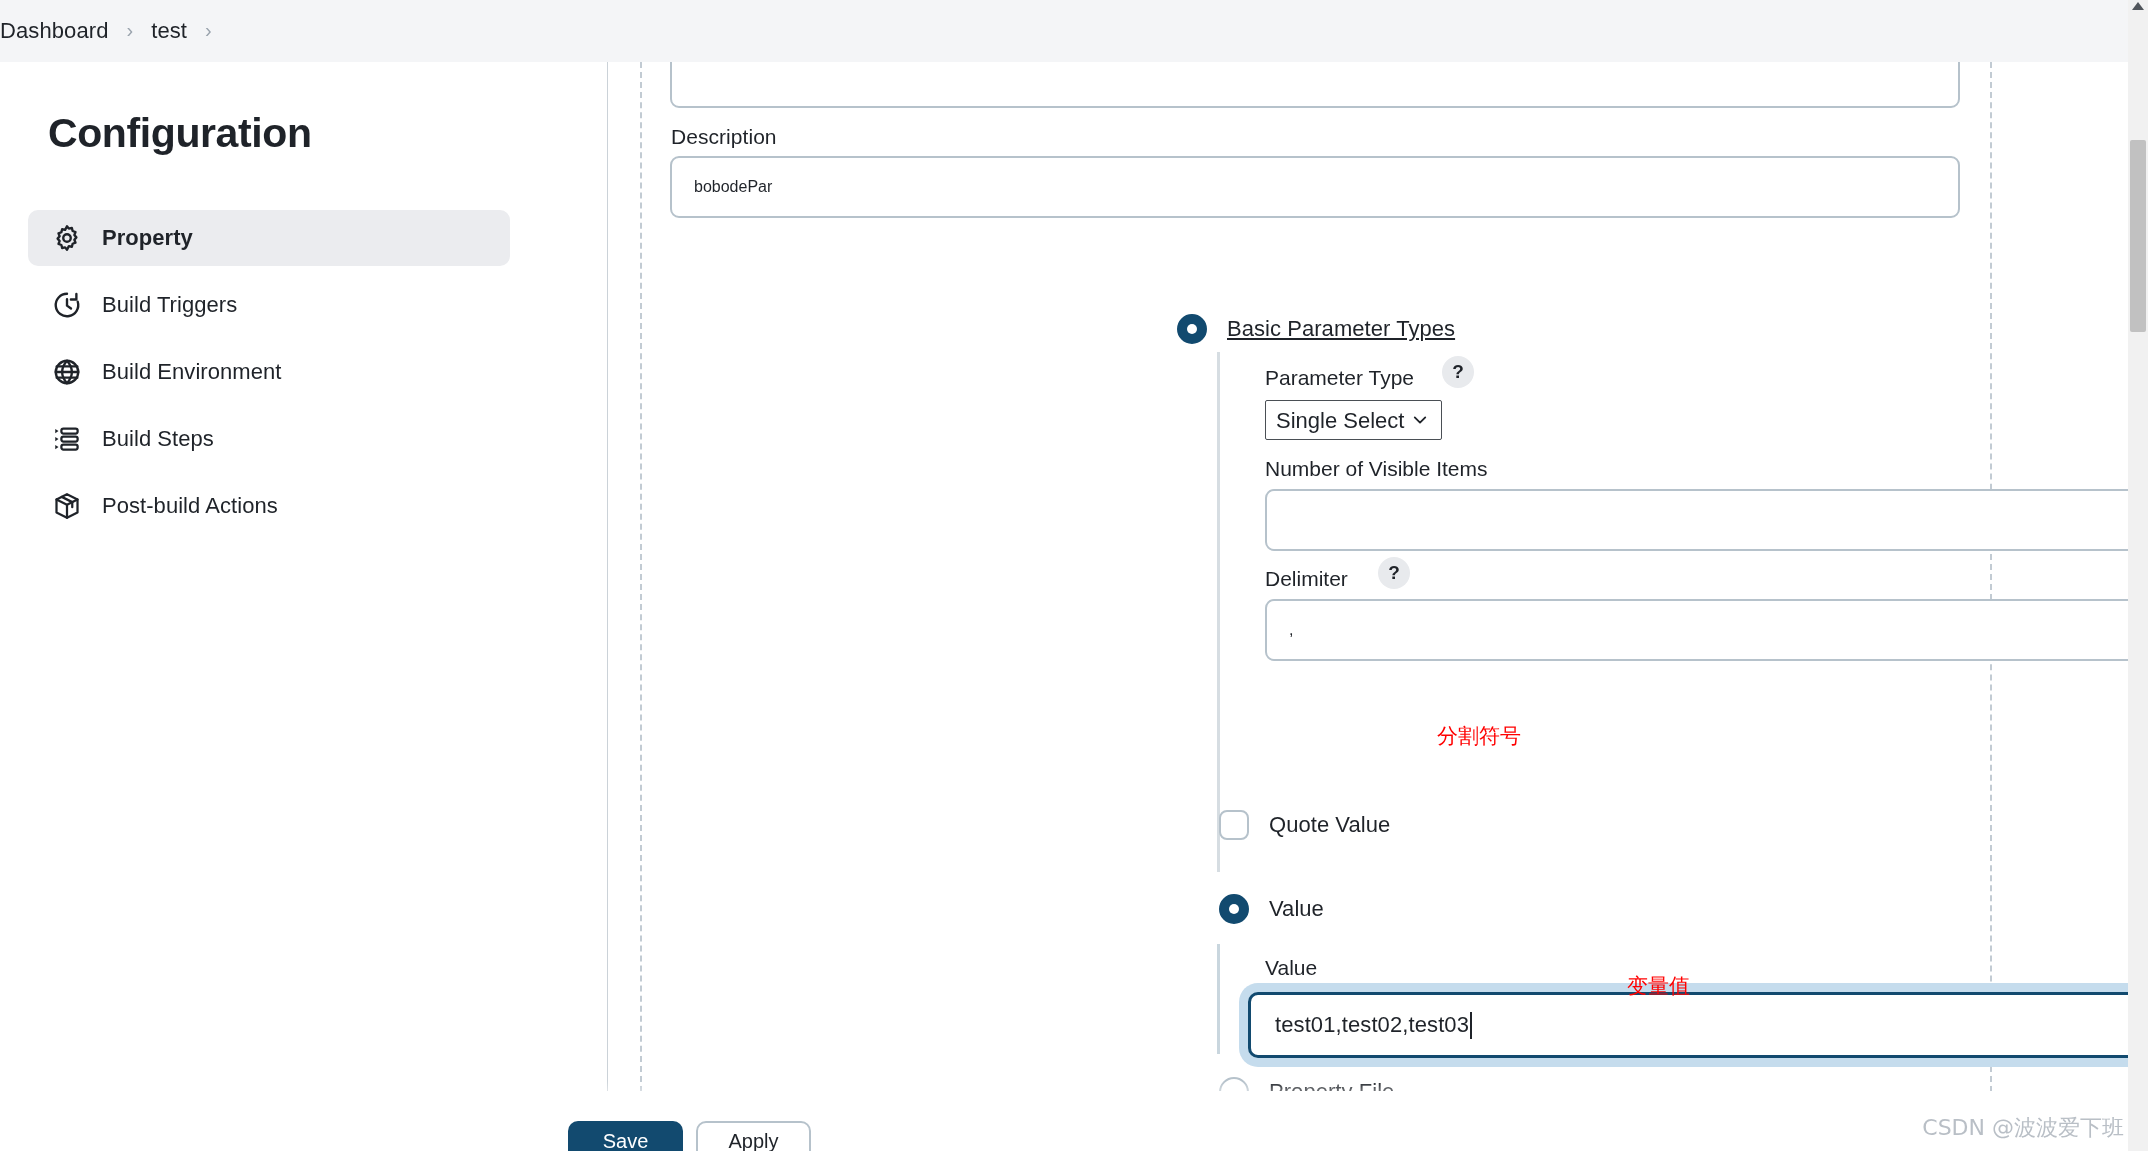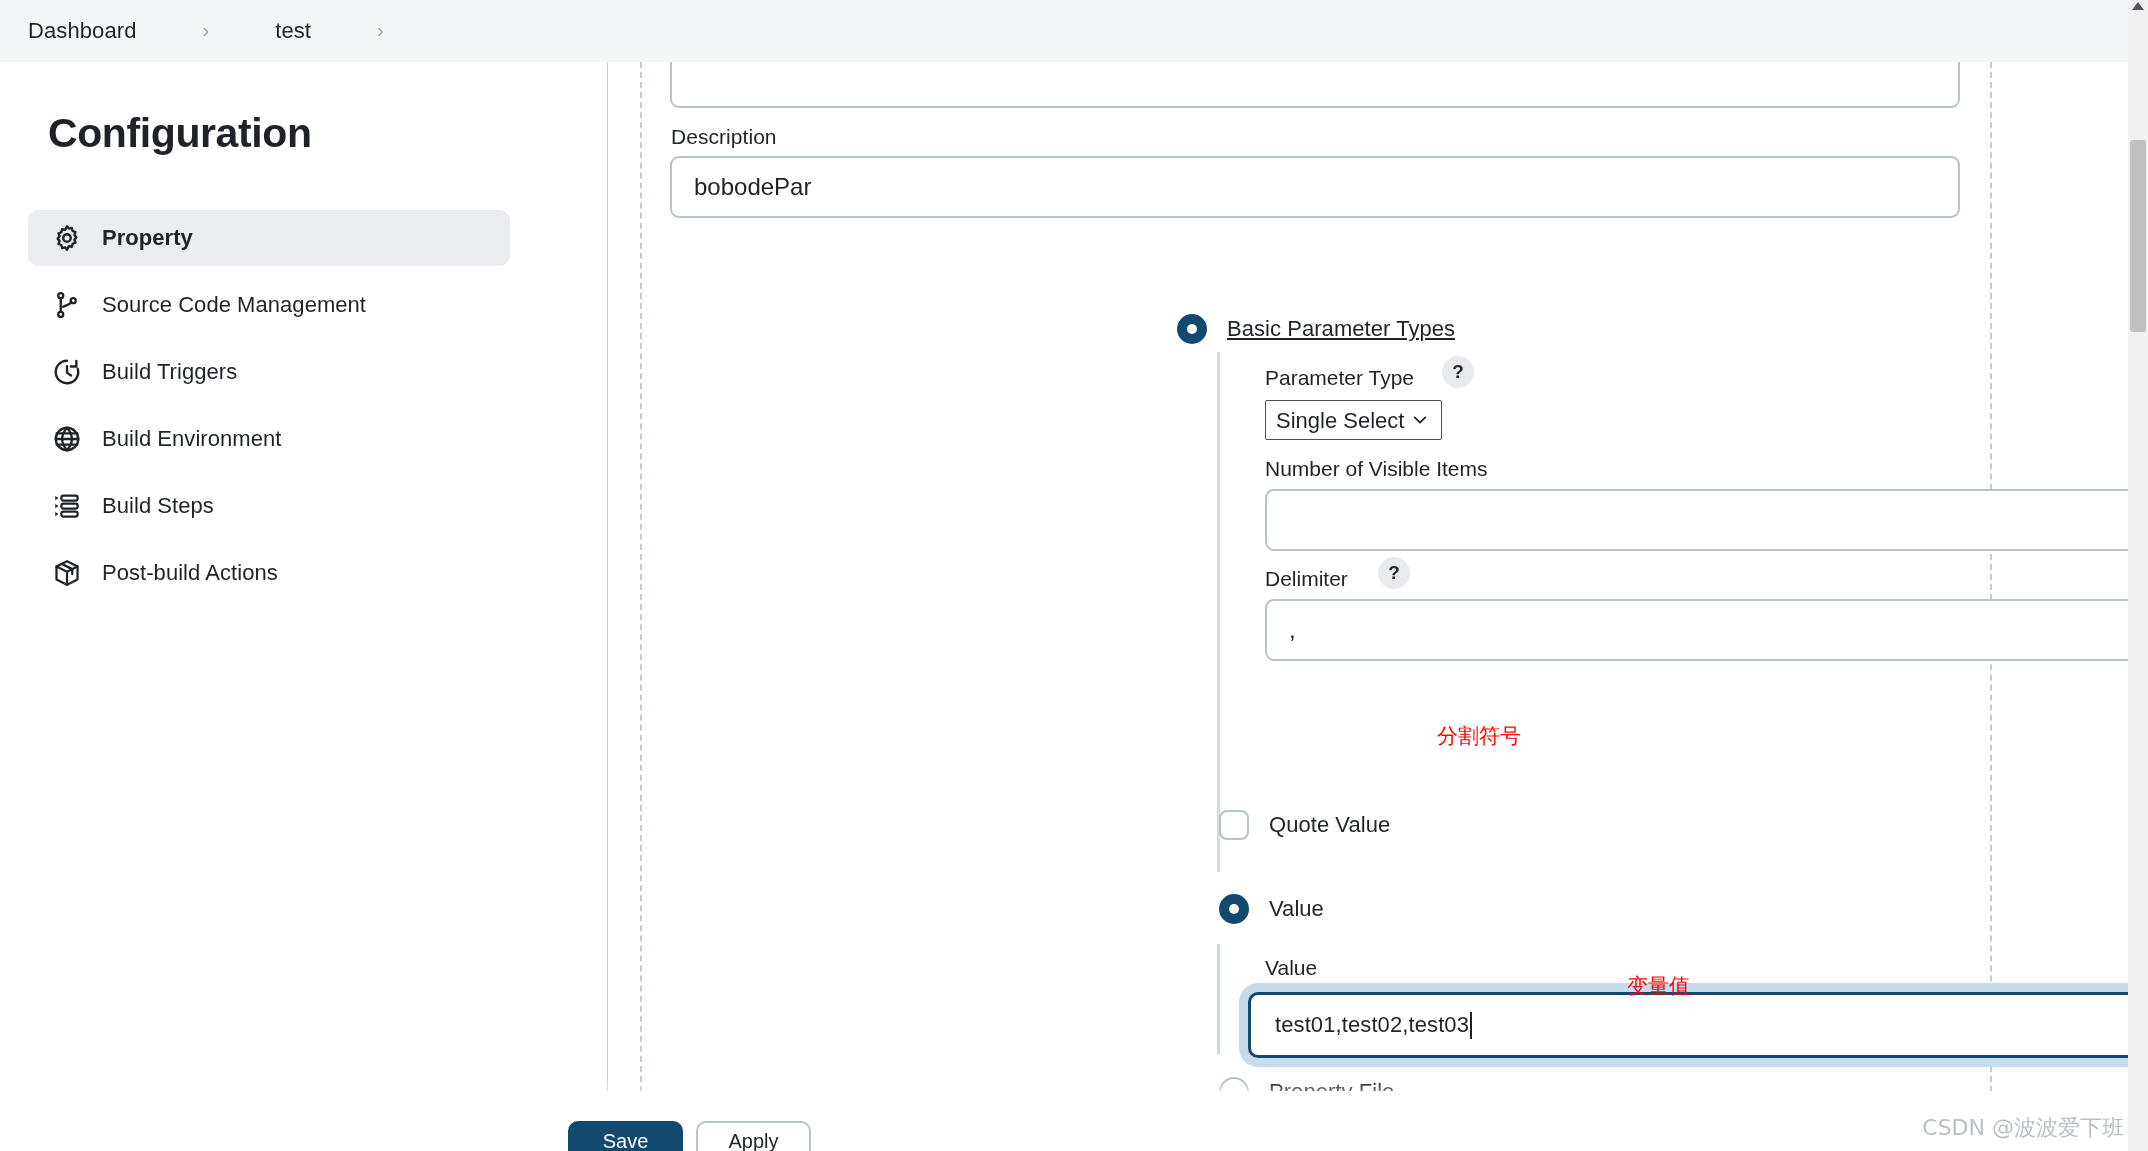--- a/index.html
+++ b/index.html
@@ -23,23 +23,21 @@
 
   
   .breadcrumb-bar {
     position: absolute;
     top: 0; left: 0;
     width: 2128px;
     height: 62px;
     background: #f4f5f7;
     display: flex;
     align-items: center;
-    padding-left: 28px;
     z-index: 40;
-    gap: 48px;
   }
   .crumb {
     font-size: 22px;
     color: #1f2329;
     letter-spacing: .1px;
     white-space: nowrap;
   }
   .crumb-sep {
     color: #9aa3ad;
     font-size: 20px;
@@ -157,21 +155,21 @@
     color: #1f2329;
     letter-spacing: .05px;
     line-height: 1;
   }
 
   .text-input {
     background: #ffffff;
     border: 2px solid #b6c2cb;
     border-radius: 9px;
     font-family: "Liberation Sans", sans-serif;
-    font-size: 24px;
+    font-size: 16px;
     color: #1f2329;
     padding: 4px 22px;
     outline: none;
   }
   .text-input::placeholder { color: #9aa3ad; }
 
   
   .desc-label { position: absolute; top: 64px; left: 64px; }
   .desc-input {
     position: absolute;
@@ -442,32 +440,20 @@
       <div class="nav-item active">
         <span class="ico">
           <svg width="30" height="30" viewBox="0 0 24 24" fill="none" stroke="#1f2329" stroke-width="1.9" stroke-linecap="round" stroke-linejoin="round">
             <circle cx="12" cy="12" r="3"></circle>
             <path d="M12 2.6l1.5 1.9 2.4-.5.6 2.4 2.3.9-.9 2.3 1.6 1.9-1.6 1.9.9 2.3-2.3.9-.6 2.4-2.4-.5L12 21.4l-1.5-1.9-2.4.5-.6-2.4-2.3-.9.9-2.3L4.5 12.5l1.6-1.9-.9-2.3 2.3-.9.6-2.4 2.4.5z"></path>
           </svg>
         </span>
         <span class="nav-label">Property</span>
       </div>
 
-      <div class="nav-item">
-        <span class="ico">
-          <svg width="30" height="30" viewBox="0 0 24 24" fill="none" stroke="#1f2329" stroke-width="1.9" stroke-linecap="round" stroke-linejoin="round">
-            <circle cx="7" cy="4.5" r="2"></circle>
-            <circle cx="7" cy="19.5" r="2"></circle>
-            <circle cx="17" cy="8.5" r="2"></circle>
-            <path d="M7 6.5v11"></path>
-            <path d="M15.4 9.8c-1.6 2.4-4.6 2.2-6.4 3.6"></path>
-          </svg>
-        </span>
-        <span class="nav-label">Source Code Management</span>
-      </div>
 
       <div class="nav-item">
         <span class="ico">
           <svg width="30" height="30" viewBox="0 0 24 24" fill="none" stroke="#1f2329" stroke-width="1.9" stroke-linecap="round" stroke-linejoin="round">
             <path d="M12 3a9 9 0 1 0 8.6 6.4"></path>
             <path d="M19.5 3.2v4.4h-4.4"></path>
             <path d="M12 7.3v5.2l3.2 2.3"></path>
           </svg>
         </span>
         <span class="nav-label">Build Triggers</span>

